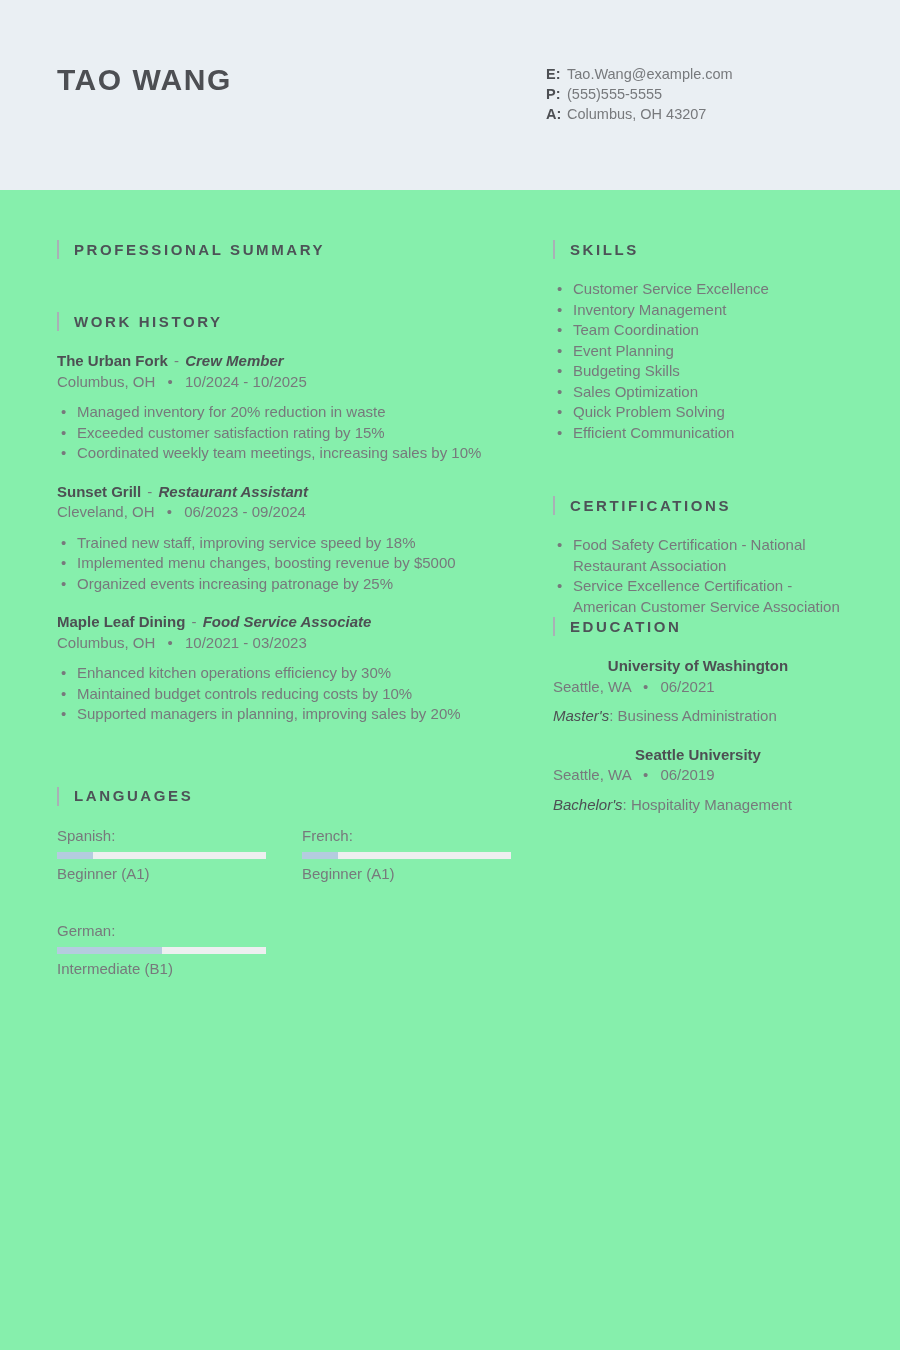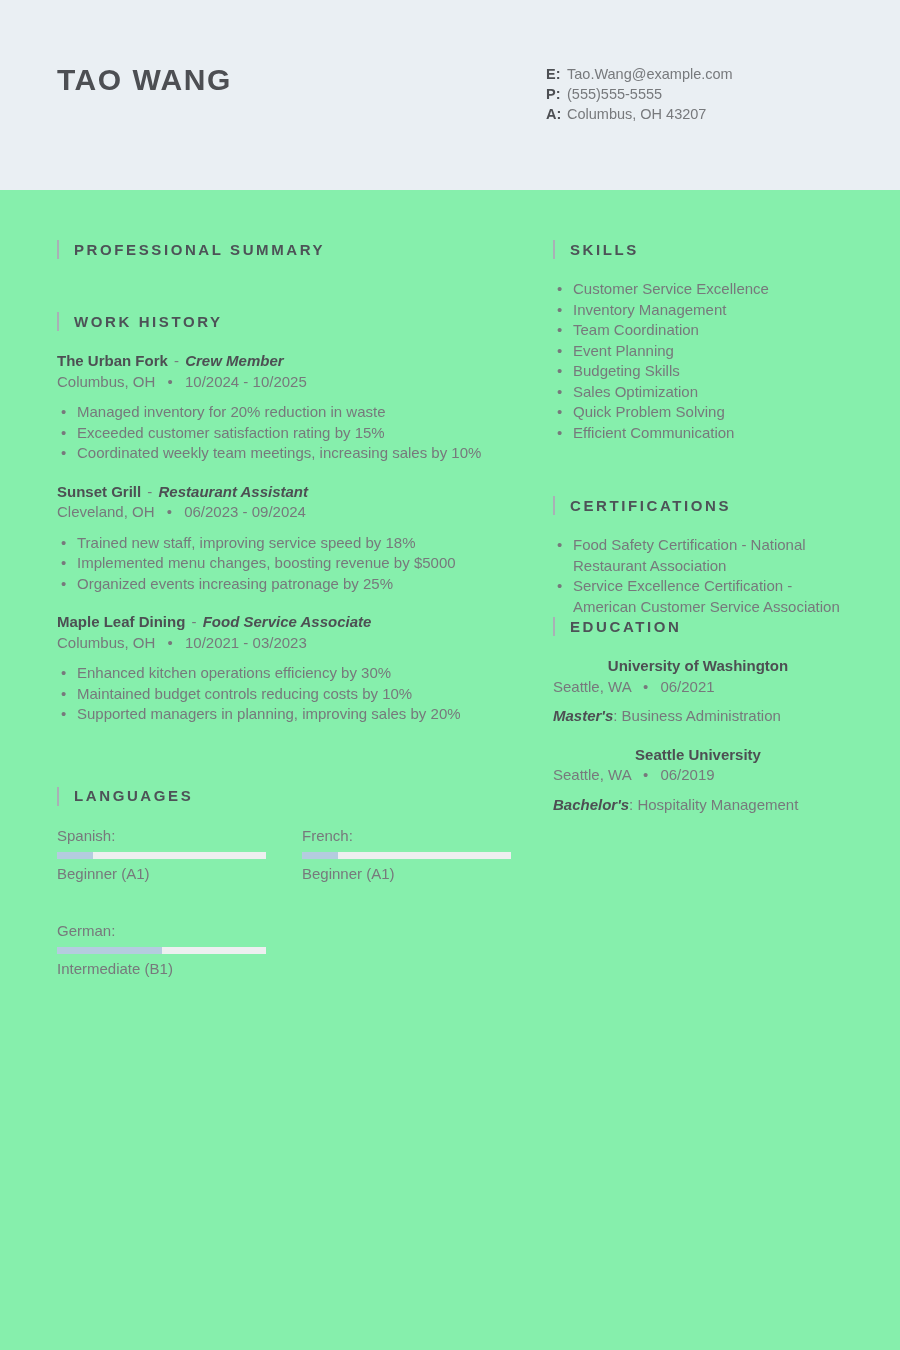--- a/index.html
+++ b/index.html
@@ -98,21 +98,21 @@
   }
   .lang-name  { font-size: 15px; line-height: 20.5px; color: #77797c; margin-bottom: 6px; }
   .lang-track { width: 100%; height: 7px; background: #edeff0; }
   .lang-fill  { height: 7px; background: #b4ccdf; }
   .lang-level { font-size: 15px; line-height: 20.5px; color: #77797c; margin-top: 5px; }
 
   
   .school { margin-bottom: 18px; }
   .school-name { font-size: 15px; font-weight: bold; line-height: 20.5px; color: #4d4f53; text-align: center; }
   .degree { font-size: 15px; line-height: 20.5px; color: #77797c; margin-top: 9px; }
-  .degree-label { font-weight: bold; font-style: italic; color: #4d4f53; }
+  .degree-label { font-weight: normal; font-style: italic; color: #4d4f53; }
 </style>
 </head>
 <body>
 
 <div class="page">
 
   <header class="header">
     <h1 class="name">TAO WANG</h1>
     <div class="contact">
 

